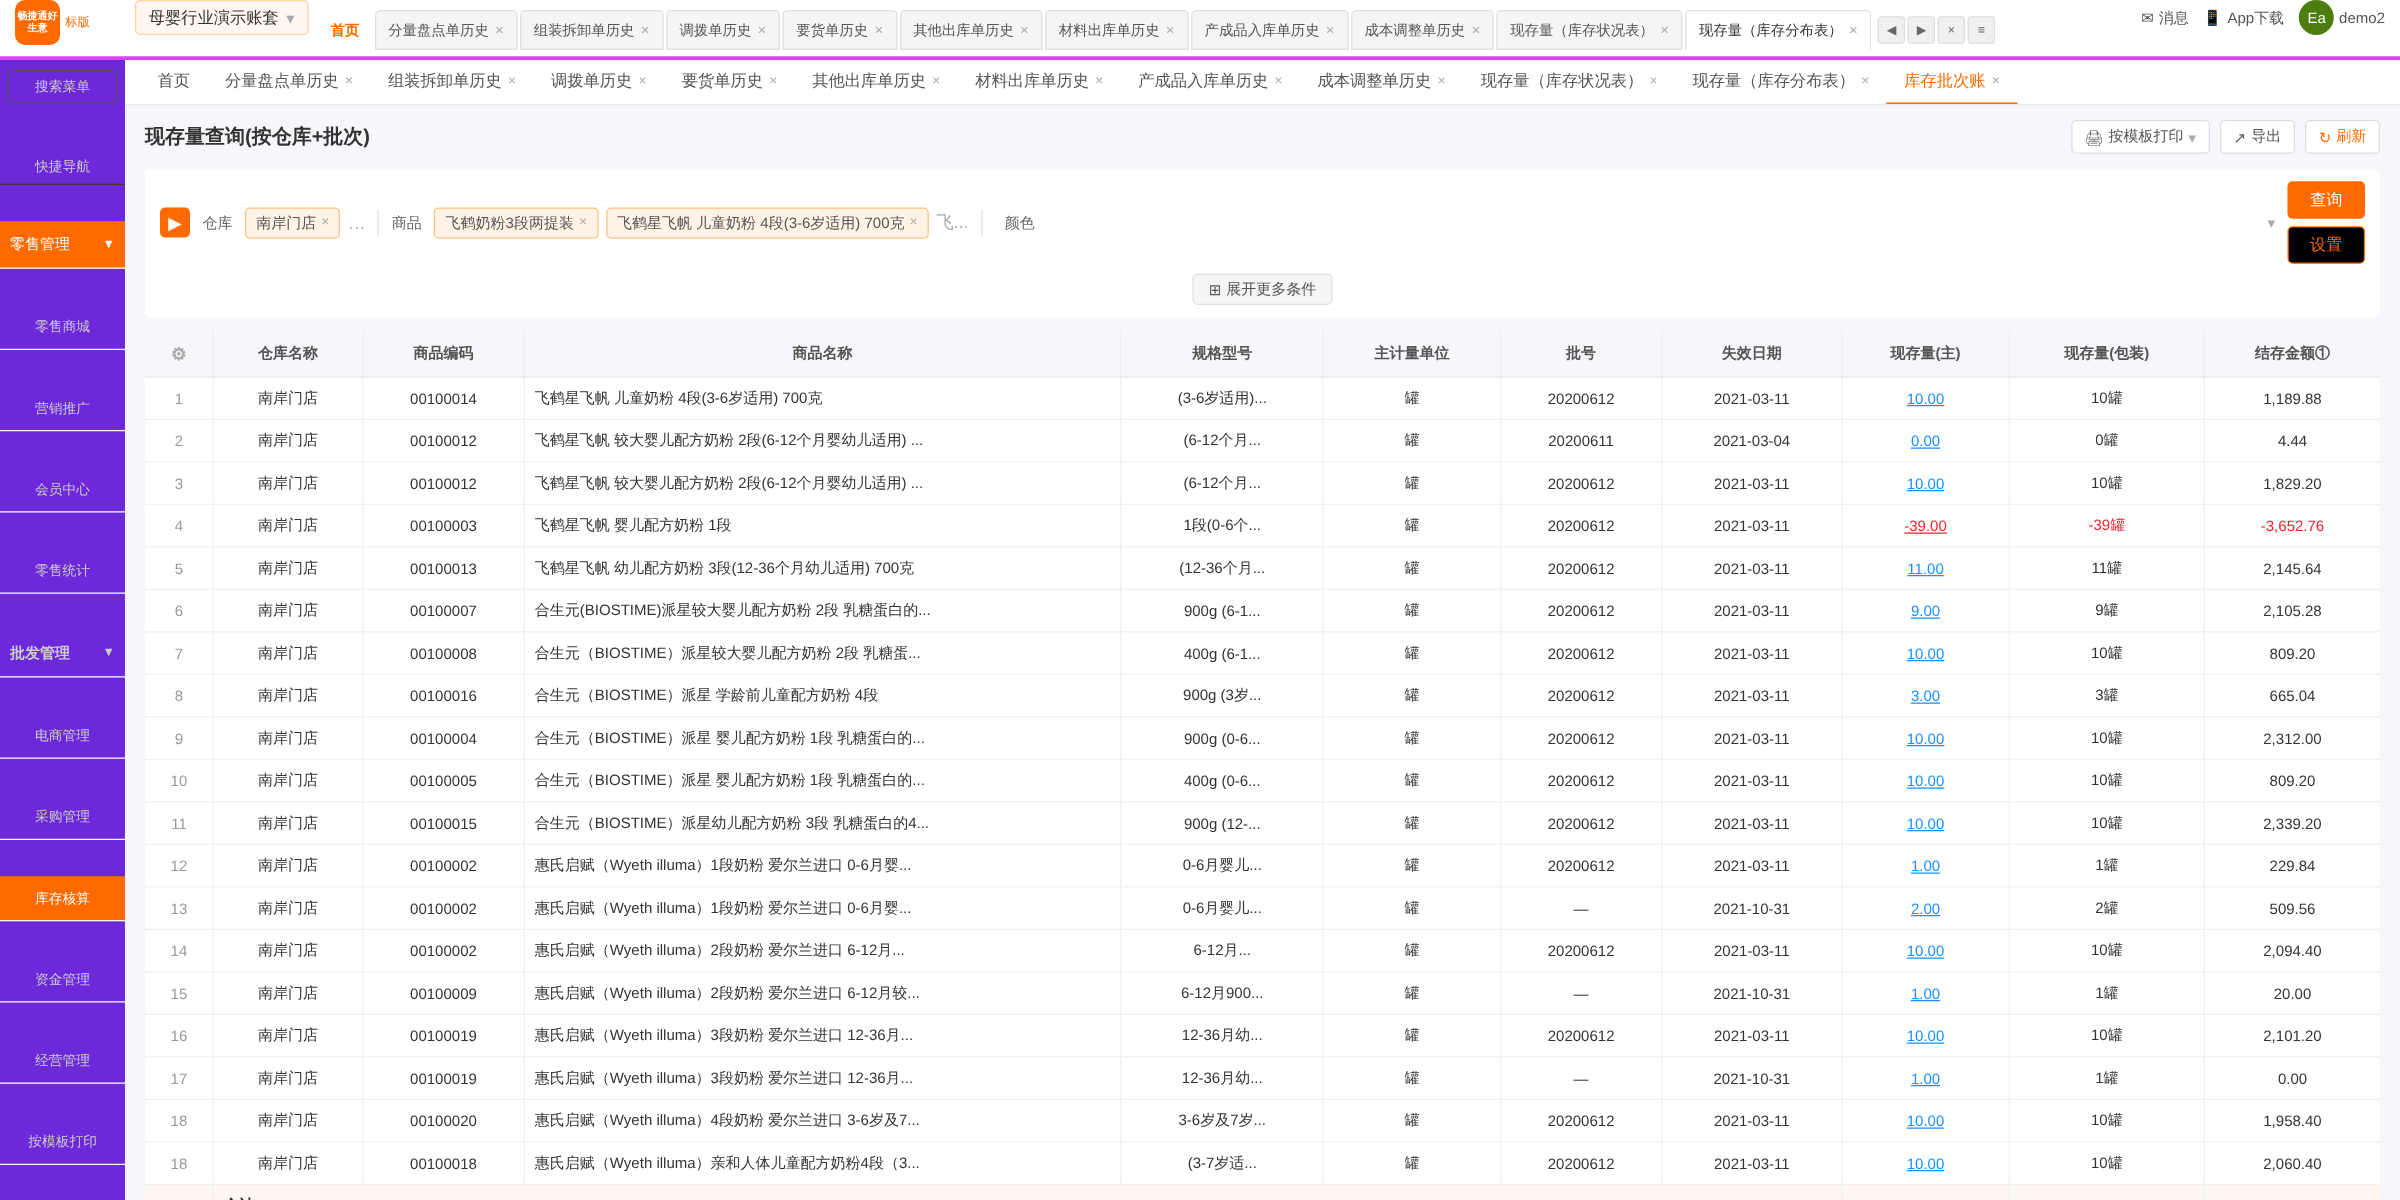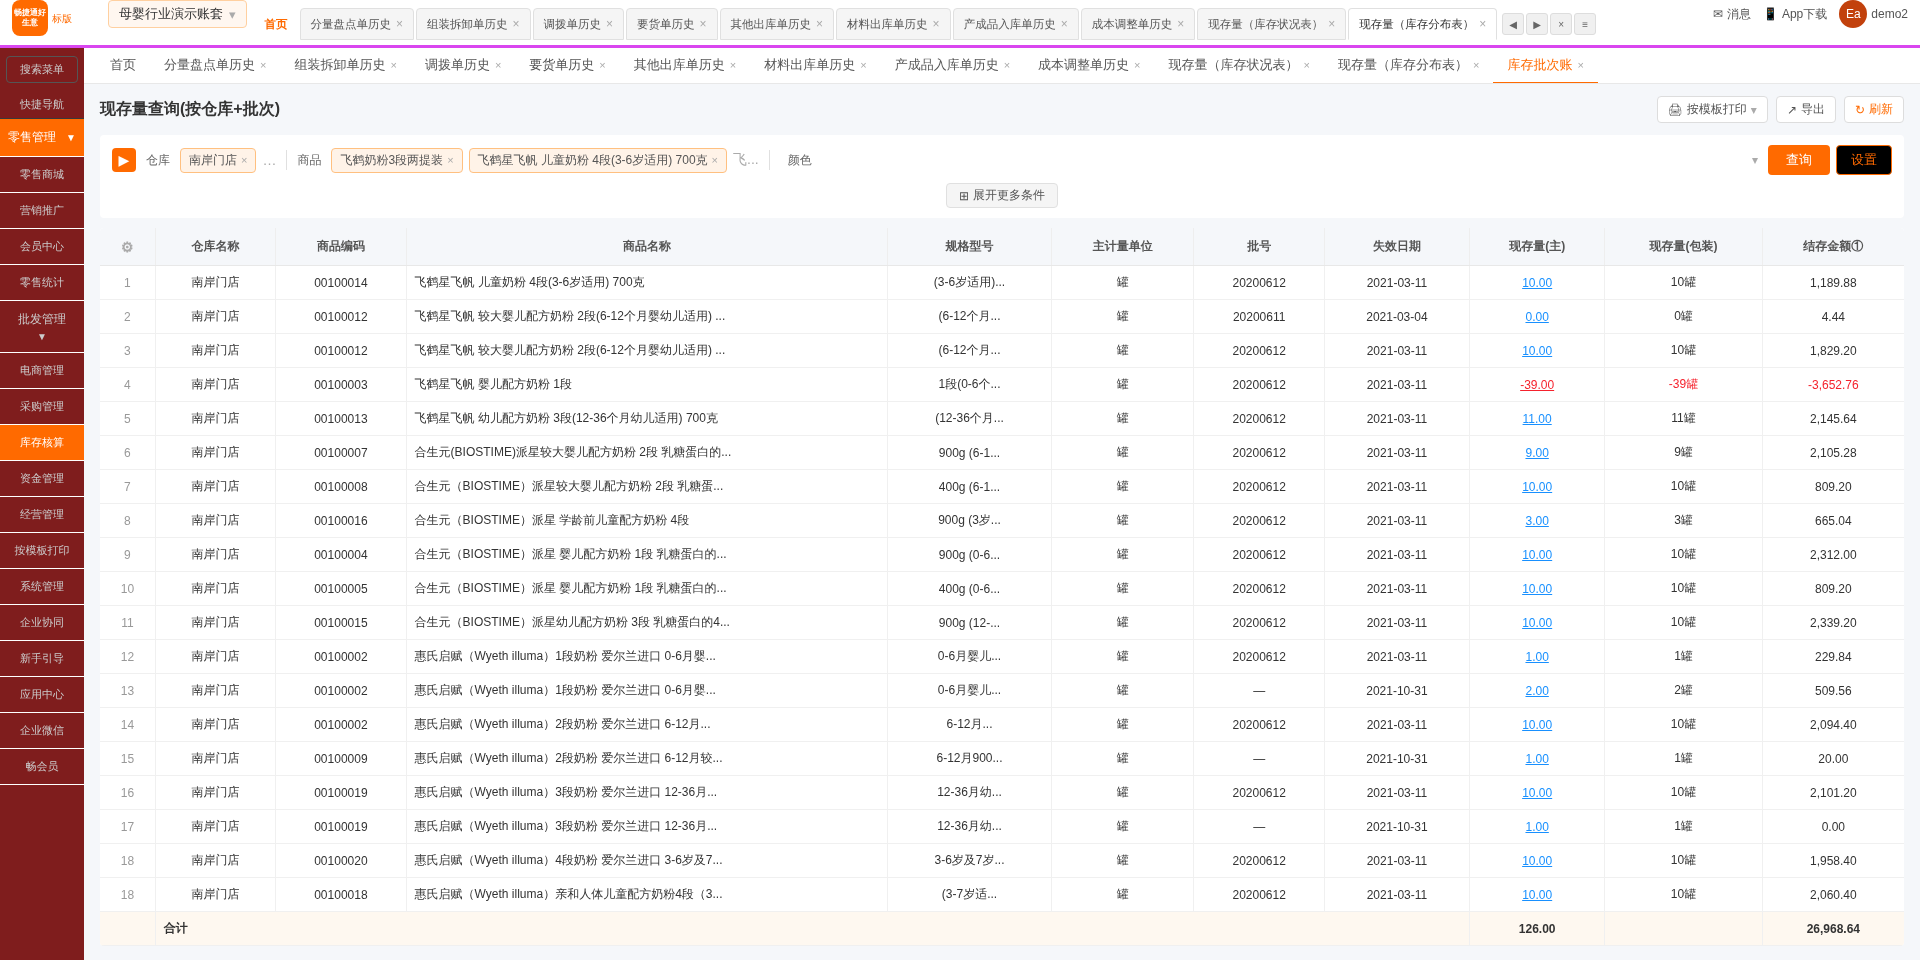--- a/index.html
+++ b/index.html
@@ -14,27 +14,27 @@
     .industry-selector .arrow { margin-left: 6px; color: #aaa; }
     .top-nav-tabs { flex: 1; display: flex; align-items: center; overflow: hidden; height: 48px; margin-left: 8px; }
     .top-nav-tab { display: flex; align-items: center; height: 32px; padding: 0 10px; border: 1px solid #e0e0e0; border-radius: 4px 4px 0 0; font-size: 11.5px; color: #555; cursor: pointer; white-space: nowrap; background: #f5f5f5; margin-right: 2px; flex-shrink: 0; }
     .top-nav-tab.active { background: #fff; border-bottom-color: #fff; color: #333; }
     .top-nav-tab .close-btn { margin-left: 5px; color: #aaa; font-size: 12px; cursor: pointer; }
     .top-nav-home { background: #fff; color: #ff6a00; font-weight: bold; border: none; }
     .tab-arrows { display: flex; align-items: center; margin-left: 2px; }
     .tab-arrow-btn { width: 22px; height: 22px; background: #f0f0f0; border: 1px solid #ddd; border-radius: 3px; cursor: pointer; display: flex; align-items: center; justify-content: center; font-size: 10px; color: #666; margin: 0 1px; }
     .top-right { display: flex; align-items: center; margin-left: 12px; gap: 12px; }
     .top-right-item { display: flex; align-items: center; gap: 4px; color: #555; cursor: pointer; font-size: 12px; }
-    .avatar { width: 28px; height: 28px; border-radius: 50%; background: #c2410c; display: flex; align-items: center; justify-content: center; color: white; font-size: 12px; }
+    .avatar { width: 28px; height: 28px; border-radius: 50%; background: #4d7c0f; display: flex; align-items: center; justify-content: center; color: white; font-size: 12px; }
 
     
     .main-layout { display: flex; height: calc(100vh - 48px); }
 
     
-    .sidebar { width: 84px; background: #7f1d1d; display: flex; flex-direction: column; flex-shrink: 0; }
+    .sidebar { width: 100px; background: #6d28d9; display: flex; flex-direction: column; flex-shrink: 0; gap: 29px; }
     .sidebar-search { padding: 8px 6px; }
     .sidebar-search-btn { width: 100%; background: transparent; border: 1px solid #555; border-radius: 4px; color: #ccc; padding: 5px 4px; font-size: 11px; text-align: center; cursor: pointer; }
     .sidebar-nav-btn { padding: 6px 4px; color: #ccc; font-size: 11px; text-align: center; cursor: pointer; border-bottom: 1px solid #3a3a3a; }
     .sidebar-item { padding: 10px 4px; color: #ccc; font-size: 12px; text-align: center; cursor: pointer; border-bottom: 1px solid #ffffff; display: flex; flex-direction: column; align-items: center; gap: 3px; }
     .sidebar-item.active { background: #ff6a00; color: white; }
     .sidebar-item .s-label { font-size: 11px; }
 
     
     .content-area { flex: 1; display: flex; flex-direction: column; overflow: hidden; }
 
@@ -160,21 +160,21 @@
       </div>
     <div class="sidebar-item">
         <span class="s-label">营销推广</span>
       </div>
     <div class="sidebar-item">
         <span class="s-label">会员中心</span>
       </div>
     <div class="sidebar-item">
         <span class="s-label">零售统计</span>
       </div>
-    <div class="sidebar-item" style="flex-direction:column; justify-content:space-between; padding:10px 8px;">
+    <div class="sidebar-item" style="flex-direction:row; justify-content:space-between; padding:10px 8px;font-weight:bold;">
         <span>批发管理</span>
         <span style="font-size:10px;">▼</span>
       </div>
     <div class="sidebar-item">
         <span class="s-label">电商管理</span>
       </div>
     <div class="sidebar-item">
         <span class="s-label">采购管理</span>
       </div>
     <div class="sidebar-item active">
@@ -270,21 +270,21 @@
             <div class="filter-tag">
               <span>飞鹤星飞帆 儿童奶粉 4段(3-6岁适用) 700克</span>
               <span class="tag-close">×</span>
             </div>
             <span class="filter-more">飞...</span>
           </div>
           <div class="filter-divider"></div>
           <span class="filter-color-label">颜色</span>
           <input class="filter-color-input" type="text" value="" style="">
           <span class="filter-arrow">▾</span>
-          <div style="display:flex; flex-direction:row; gap:6px; margin-left:auto;">
+          <div style="display:flex; flex-direction:column; gap:6px; margin-left:auto;">
             <button class="btn-query">查询</button>
             <button class="btn-settings">设置</button>
           </div>
         </div>
         <div class="filter-expand-row">
           <button class="expand-btn">
             <span>⊞</span>
             <span>展开更多条件</span>
           </button>
         </div>

